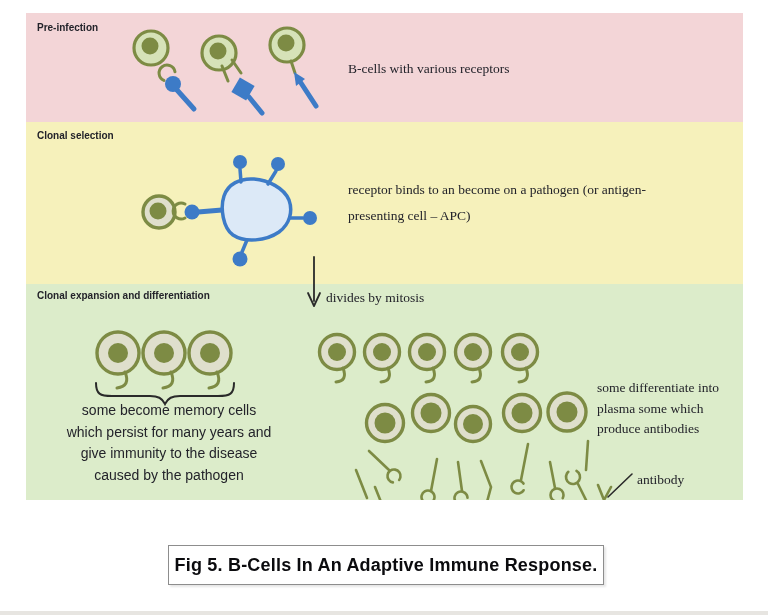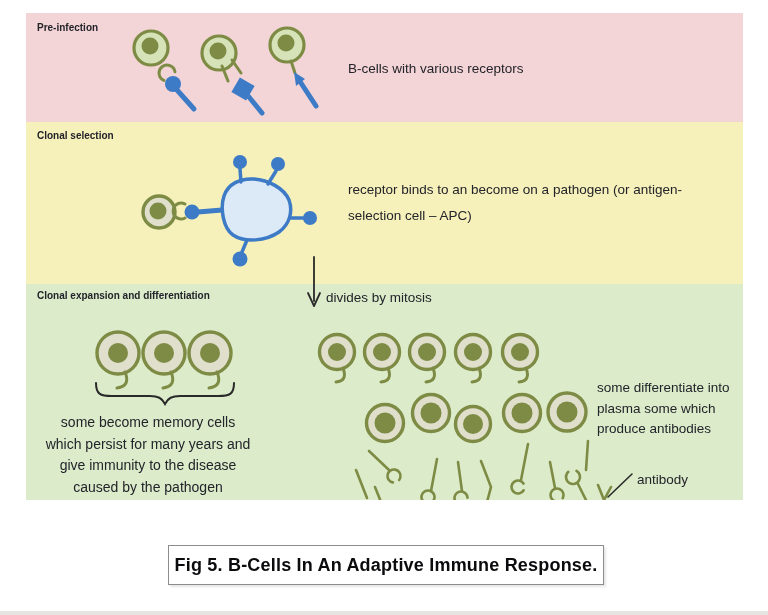--- a/index.html
+++ b/index.html
@@ -5,21 +5,21 @@
   html,body{margin:0;padding:0;background:#fff;}
   #stage{position:relative;width:768px;height:615px;background:#fff;overflow:hidden;
          font-family:"Liberation Sans",sans-serif;}
   .band{position:absolute;left:26px;width:717px;}
   #band-pink{top:13px;height:109px;background:var(--band-pink,#f3d5d7);}
   #band-yellow{top:122px;height:162px;background:var(--band-yellow,#f6f1bb);}
   #band-green{top:284px;height:216px;background:var(--band-green,#dcecca);}
   #diagram-svg{position:absolute;left:0;top:0;width:768px;height:615px;}
   .lbl{position:absolute;color:var(--ink,#23232a);white-space:nowrap;}
   .title{font-weight:bold;font-size:10px;}
-  .note{font-size:13.5px;}
+  .note{font-size:13.5px;font-family:Liberation Serif, serif;}
   .note-block span{display:block;}
   #cs-note{line-height:25.5px;}
   #memory-note{width:242px;text-align:center;font-size:14px;line-height:21.5px;white-space:normal;}
   #plasma-note{line-height:20.5px;}
   #fig-caption-box{position:absolute;left:168px;top:545px;width:434px;height:38px;
     background:#fff;border:1.5px solid var(--caption-border,#8d8d8d);
     box-shadow:2px 2px 2px rgba(0,0,0,0.10);
     display:flex;align-items:center;justify-content:center;}
   #fig-caption-box .cap{font-weight:bold;font-size:18px;letter-spacing:0.2px;color:#0b0b0e;}
   #bottom-edge{position:absolute;left:0;bottom:0;width:768px;height:4px;background:#e7e5e1;}
@@ -213,27 +213,27 @@
       <line class="inkline thin" x1="608" y1="497" x2="632" y2="474"></line>
     </g>
   </svg>
 
   <div class="lbl title" style="left:37px;top:22px;">Pre-infection</div>
   <div class="lbl note" style="left:348px;top:61px;">B-cells with various receptors</div>
 
   <div class="lbl title" style="left:37px;top:130px;">Clonal selection</div>
   <div class="lbl note note-block" id="cs-note" style="left:348px;top:177px;">
     <span>receptor binds to an become on a pathogen (or antigen-</span>
-    <span>selection cell – APC)</span>
+    <span>presenting cell – APC)</span>
   </div>
 
   <div class="lbl title" style="left:37px;top:290px;">Clonal expansion and differentiation</div>
   <div class="lbl note" style="left:326px;top:290px;">divides by mitosis</div>
 
-  <div class="lbl note-block" id="memory-note" style="left:27px;top:400px;margin-top:12px;">
+  <div class="lbl note-block" id="memory-note" style="left:48px;top:400px;">
     <span>some become memory cells</span>
     <span>which persist for many years and</span>
     <span>give immunity to the disease</span>
     <span>caused by the pathogen</span>
   </div>
 
   <div class="lbl note note-block" id="plasma-note" style="left:597px;top:378px;">
     <span>some differentiate into</span>
     <span>plasma some which</span>
     <span>produce antibodies</span>

